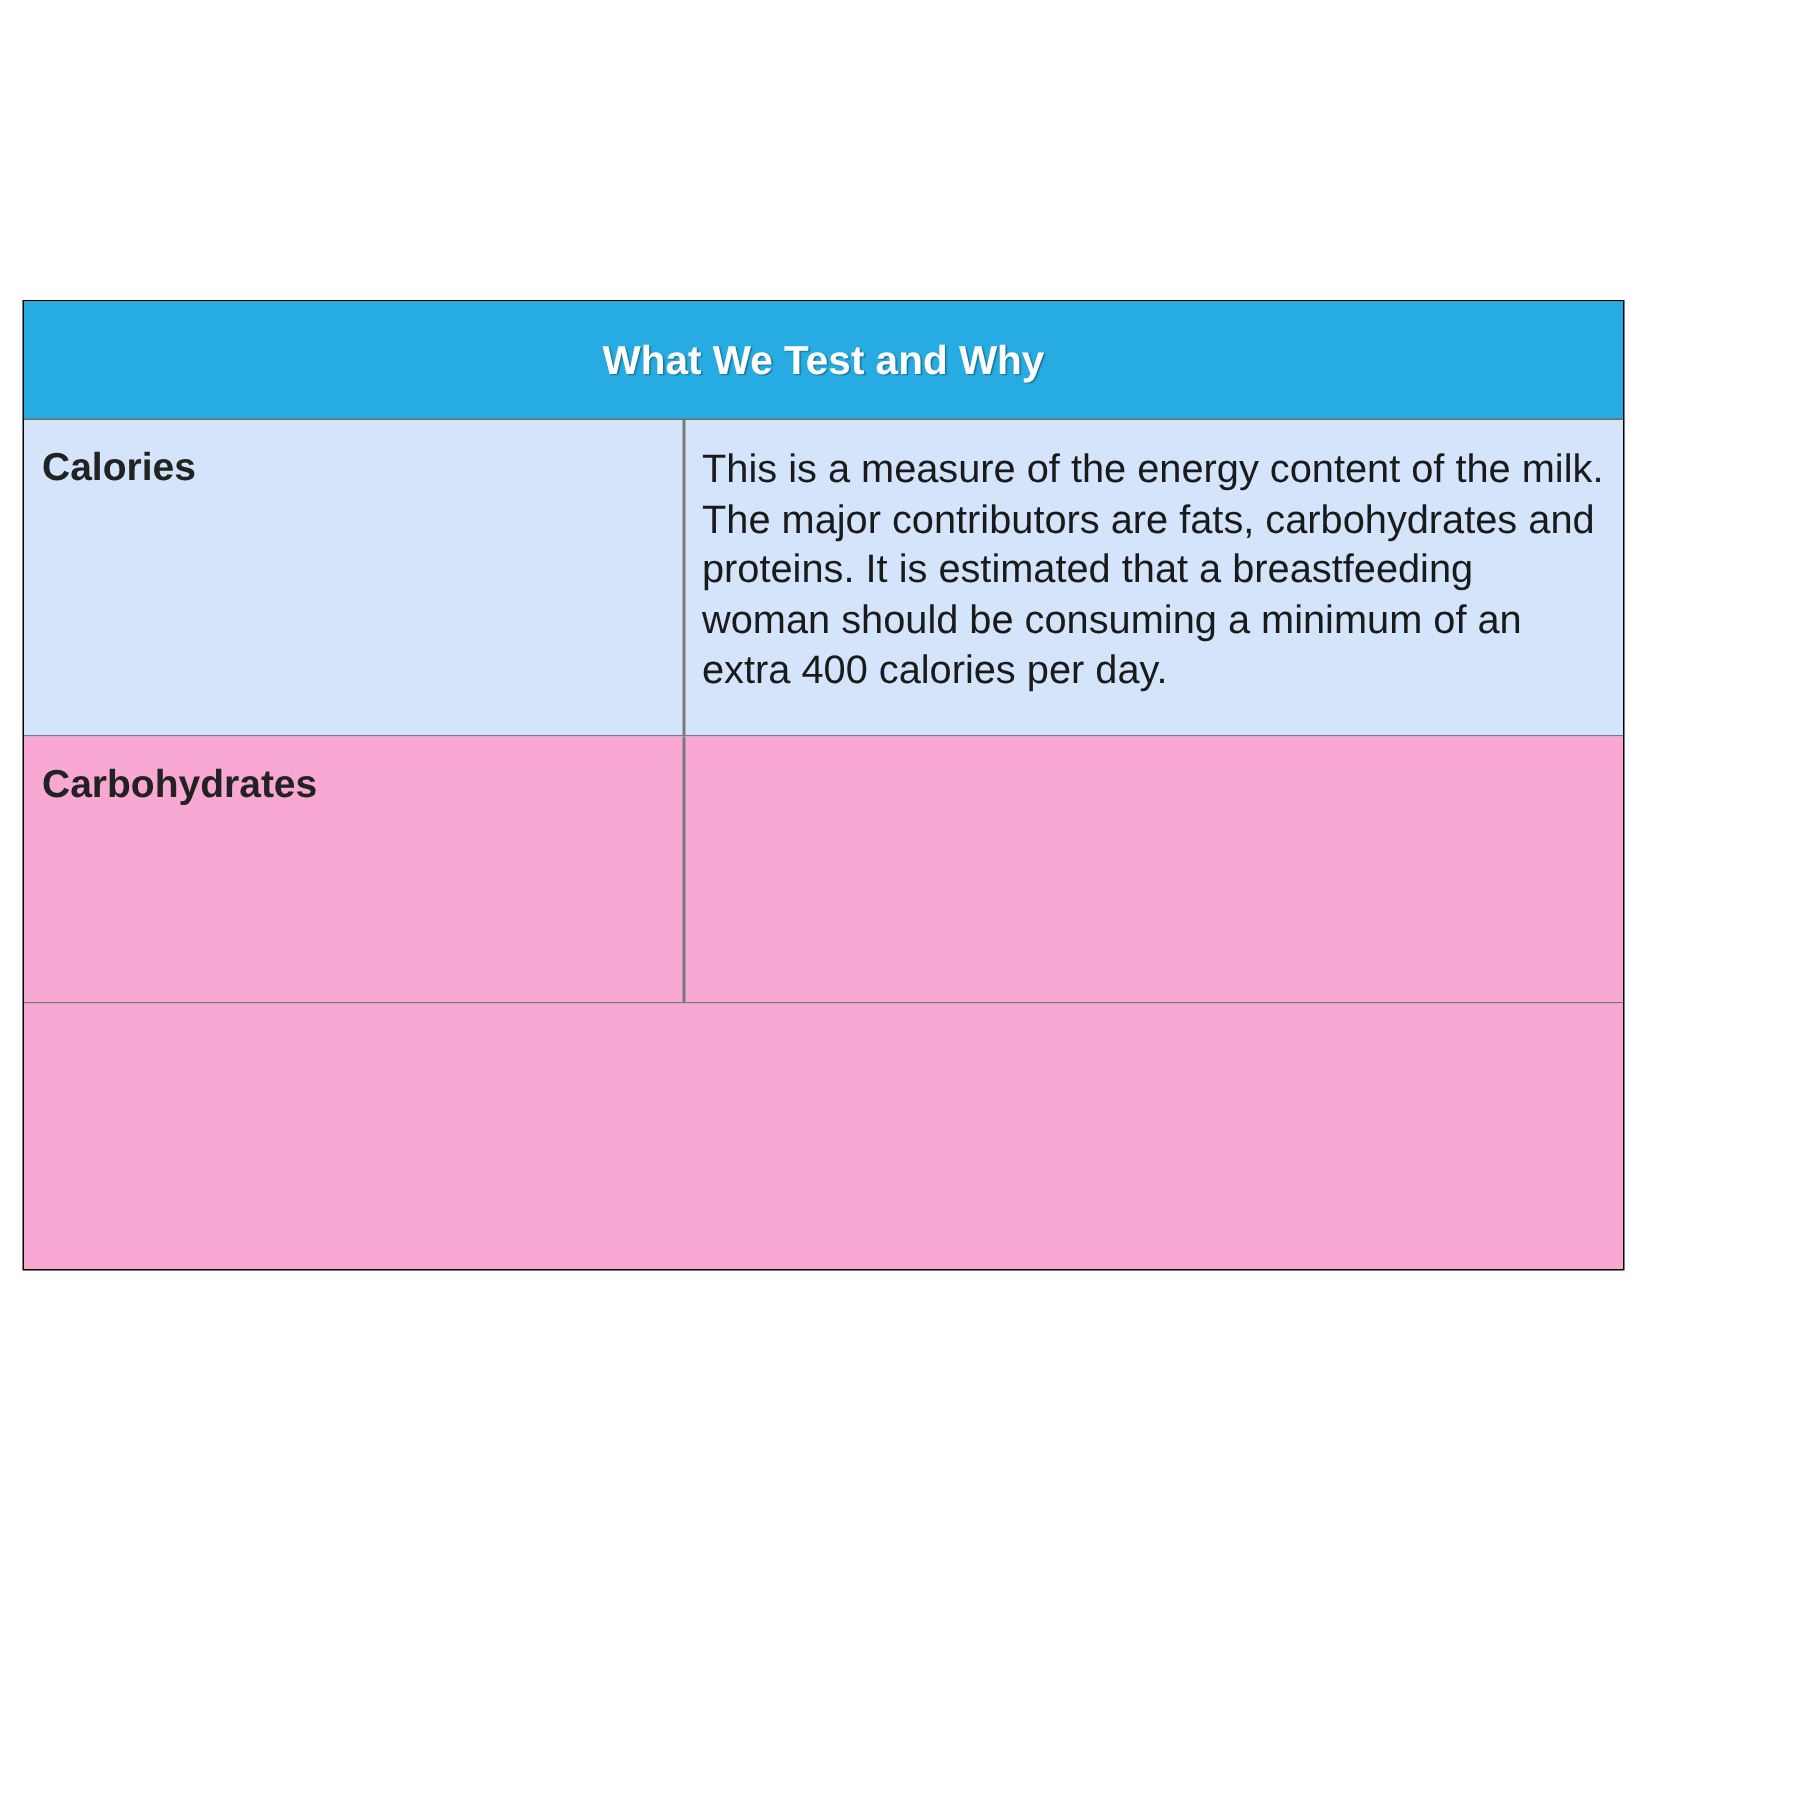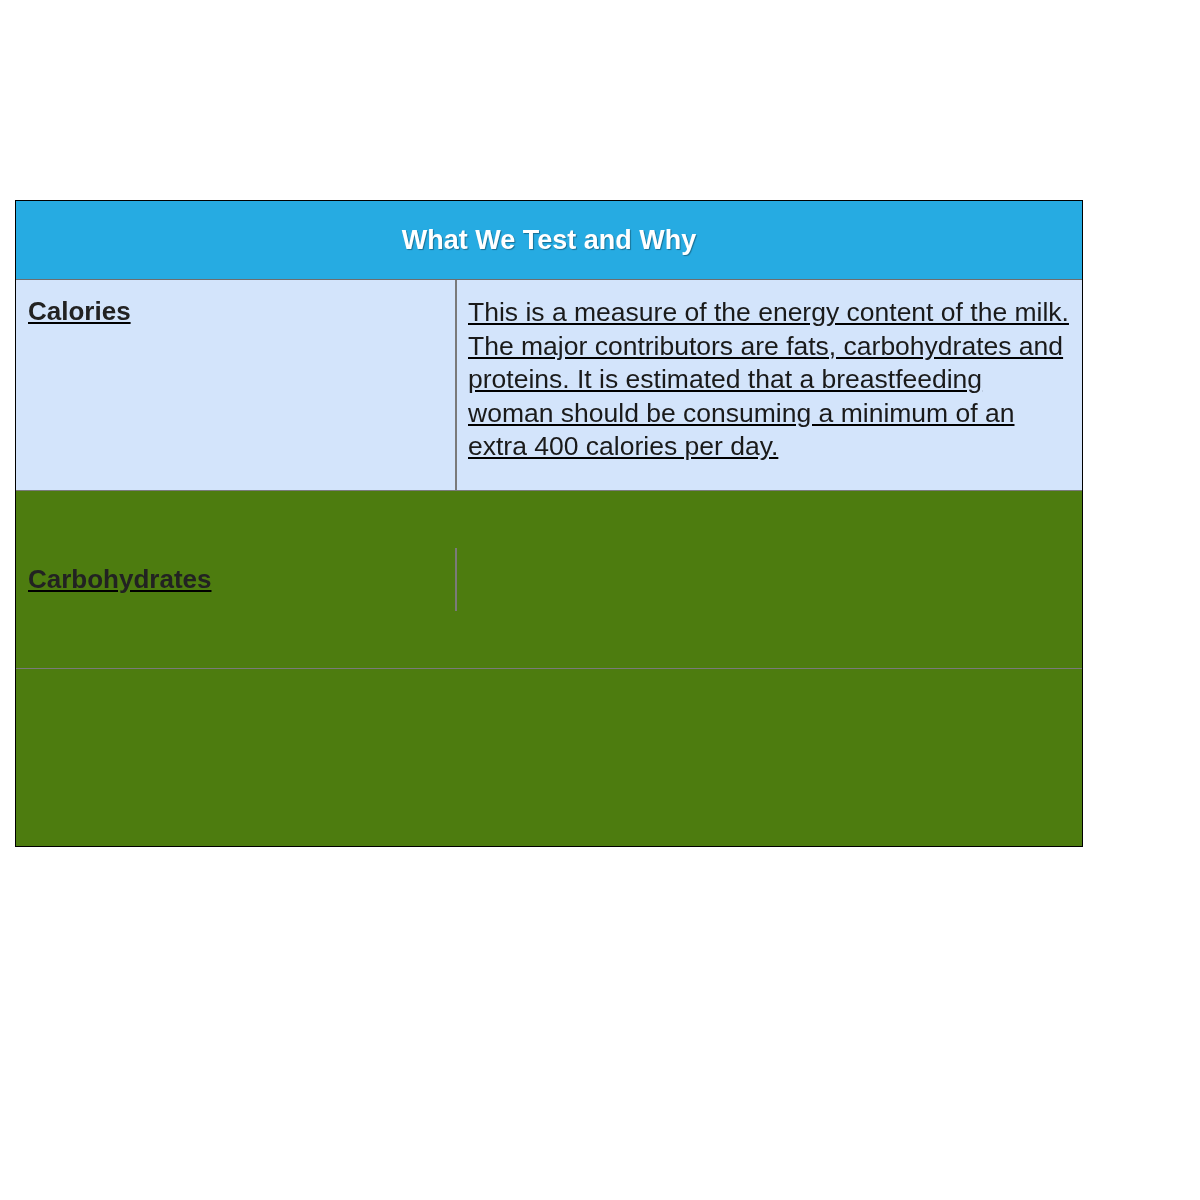--- a/index.html
+++ b/index.html
@@ -8,24 +8,24 @@
     position:absolute; left:15px; top:187px; width:1068px;
     border:1px solid #000000; box-sizing:border-box;margin-top:13px;
   }
   .hdr {
     height:78px; background:#26abe2; color:#ffffff;
     display:flex; align-items:center; justify-content:center;
     font-weight:bold; font-size:27px;
     text-shadow: 1px 1px 1px rgba(0,0,0,0.35);
     border-bottom:1px solid #6e6e6e;
   }
-  .row { display:flex; border-bottom:1px solid #7a7a7a; box-sizing:border-box;text-decoration:underline; }
+  .row { display:flex; border-bottom:1px solid #7a7a7a; box-sizing:border-box; }
   .row:last-child { border-bottom:none; }
   .row.alt-a { background:#d3e4fb; }
-  .row.alt-b { background:#4d7c0f;align-items:center; }
+  .row.alt-b { background:#f9a8d4; }
   .c1 {
     width:441px; box-sizing:border-box; border-right:2px solid #7a7a7a;
     padding:16px 12px; font-weight:bold; font-size:26px; color:#222;
   }
   .c2 {
     flex:1; box-sizing:border-box; padding:16px 12px 20px 11px;
     font-size:26.5px; line-height:33.6px; color:#1a1a1a;
   }
   .c2 p { margin:0; }
 </style>

